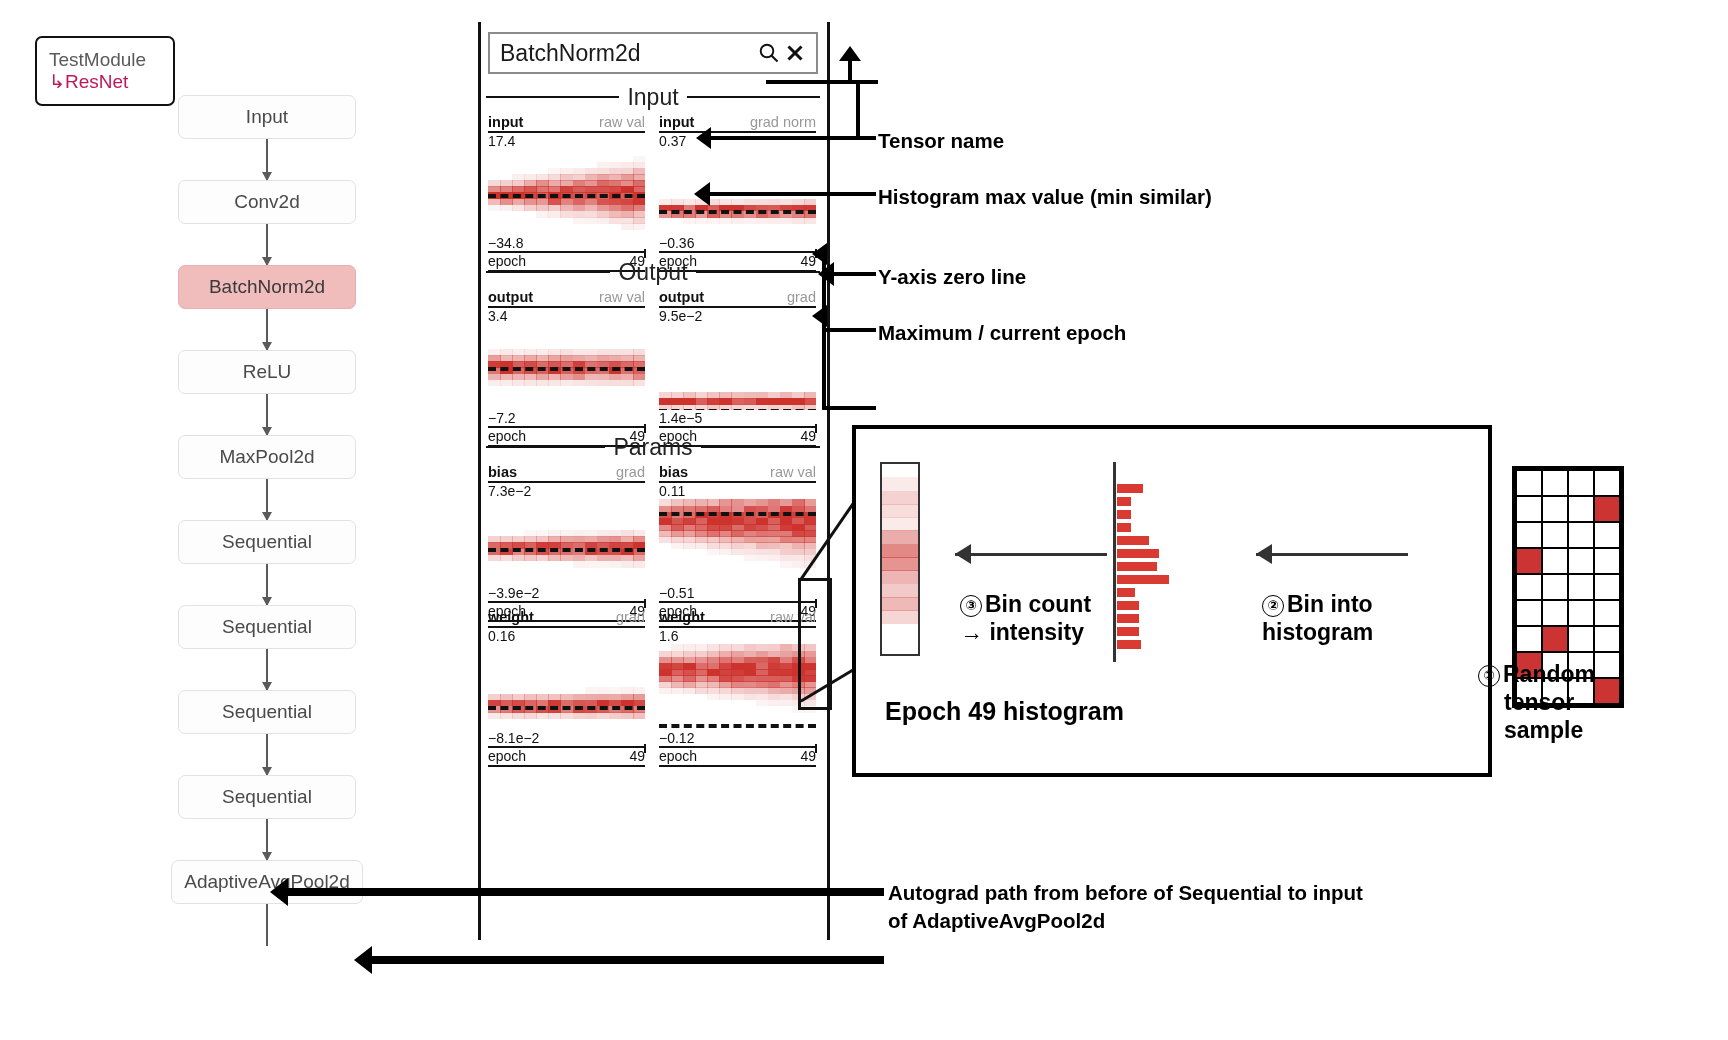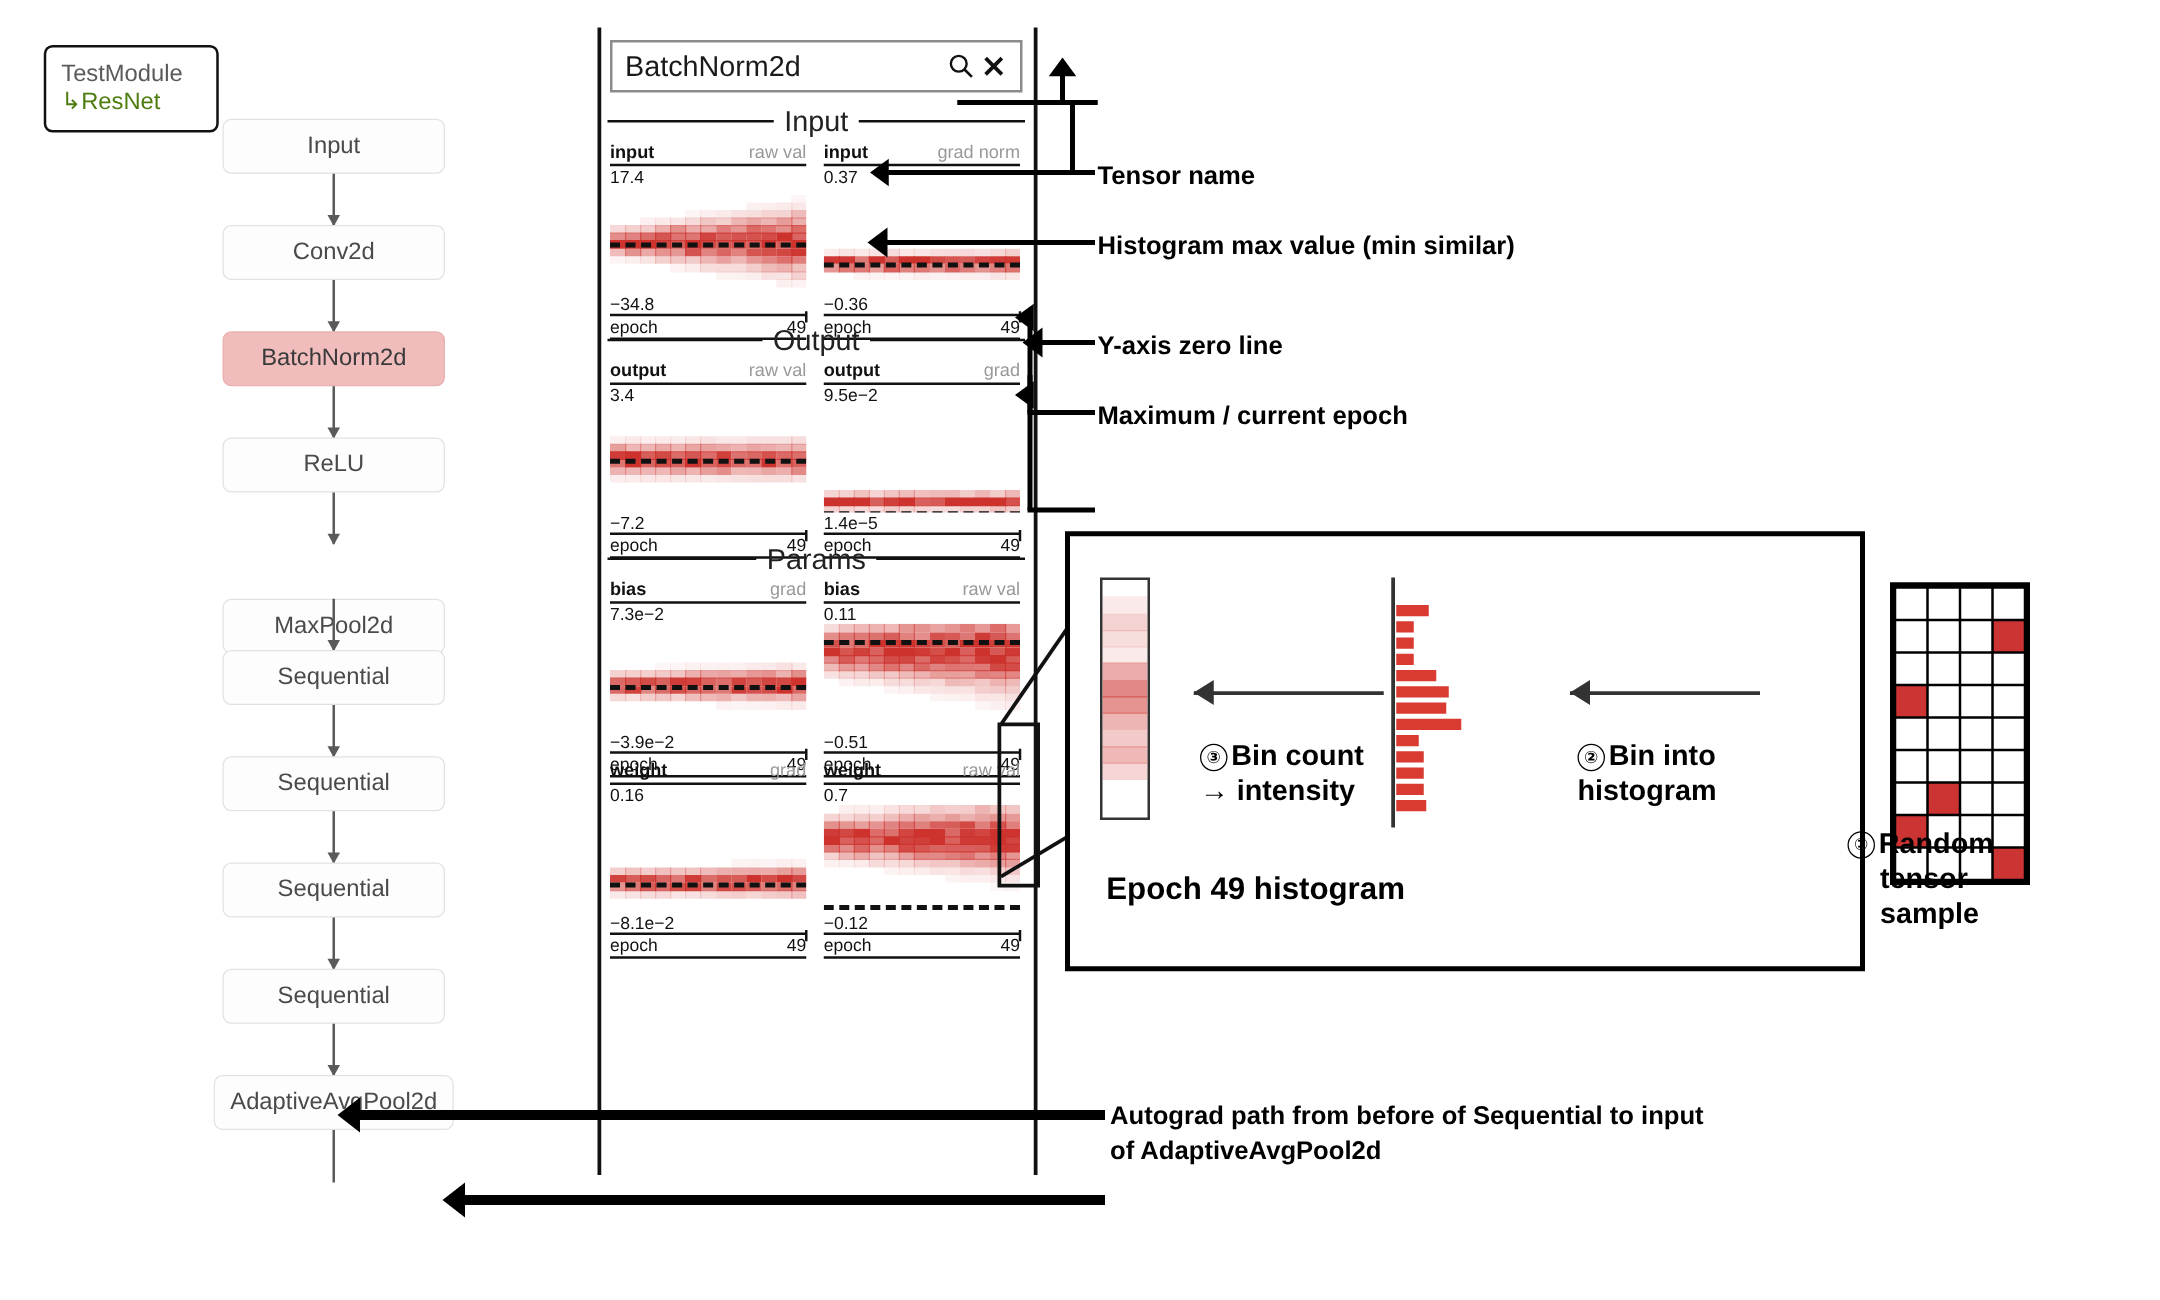--- a/index.html
+++ b/index.html
@@ -12,21 +12,21 @@
   .abs{position:absolute;}
 
   
   #module-card{
     left:35px;top:36px;width:140px;height:70px;
     border:2.5px solid #111;border-radius:7px;background:#fff;
     display:flex;flex-direction:column;justify-content:center;
     padding:0 12px;box-sizing:border-box;
   }
   #module-card .m-root{font-size:19px;color:#5a5a5a;line-height:1.18;}
-  #module-card .m-child{font-size:19px;color:#4d7c0f;line-height:1.18;}
+  #module-card .m-child{font-size:19px;color:#be185d;line-height:1.18;}
 
   
   #graph{left:178px;top:95px;width:200px;height:830px;}
   .node{
     position:absolute;left:0;width:178px;height:44px;
     border:1.5px solid #e2e2e2;border-radius:7px;background:#fdfdfd;
     display:flex;align-items:center;justify-content:center;
     font-size:19px;color:#4a4a4a;box-sizing:border-box;
   }
   .node.wide{width:192px;left:-7px;}
@@ -132,21 +132,21 @@
     </div>
     <div class="edge" style="top: 214px; height: 41px;">
       <span class="head"></span>
     </div>
     <div class="node" style="top: 255px;">
       <span>ReLU</span>
     </div>
     <div class="edge" style="top: 299px; height: 41px;">
       <span class="head"></span>
     </div>
-    <div class="node" style="top: 340px; margin-top: 44px;">
+    <div class="node" style="top: 340px;">
       <span>MaxPool2d</span>
     </div>
     <div class="edge" style="top: 384px; height: 41px;">
       <span class="head"></span>
     </div>
     <div class="node" style="top: 425px;">
       <span>Sequential</span>
     </div>
     <div class="edge" style="top: 469px; height: 41px;">
       <span class="head"></span>
@@ -840,21 +840,21 @@
           <span>epoch</span>
           <span>49</span>
           <span class="tick"></span>
         </div>
       </div>
       <div class="chart" style="left: 181px; top: 587px;">
         <div class="hdr">
           <span class="tname">weight</span>
           <span class="ttype">raw val</span>
         </div>
-        <div class="maxv">0.7</div>
+        <div class="maxv">1.6</div>
         <div class="plot">
           <div class="hcell" style="left:0.00px;top:6.14px;width:12.68px;height:6.74px;background:rgba(205,50,45,0.208);"></div>
           <div class="hcell" style="left:0.00px;top:12.29px;width:12.68px;height:6.74px;background:rgba(205,50,45,0.536);"></div>
           <div class="hcell" style="left:0.00px;top:18.43px;width:12.68px;height:6.74px;background:rgba(205,50,45,0.956);"></div>
           <div class="hcell" style="left:0.00px;top:24.57px;width:12.68px;height:6.74px;background:rgba(205,50,45,1.000);"></div>
           <div class="hcell" style="left:0.00px;top:30.71px;width:12.68px;height:6.74px;background:rgba(205,50,45,0.663);"></div>
           <div class="hcell" style="left:0.00px;top:36.86px;width:12.68px;height:6.74px;background:rgba(205,50,45,0.207);"></div>
           <div class="hcell" style="left:0.00px;top:43.00px;width:12.68px;height:6.74px;background:rgba(205,50,45,0.071);"></div>
           <div class="hcell" style="left:12.08px;top:0.00px;width:12.68px;height:6.74px;background:rgba(205,50,45,0.073);"></div>
           <div class="hcell" style="left:12.08px;top:6.14px;width:12.68px;height:6.74px;background:rgba(205,50,45,0.190);"></div>

